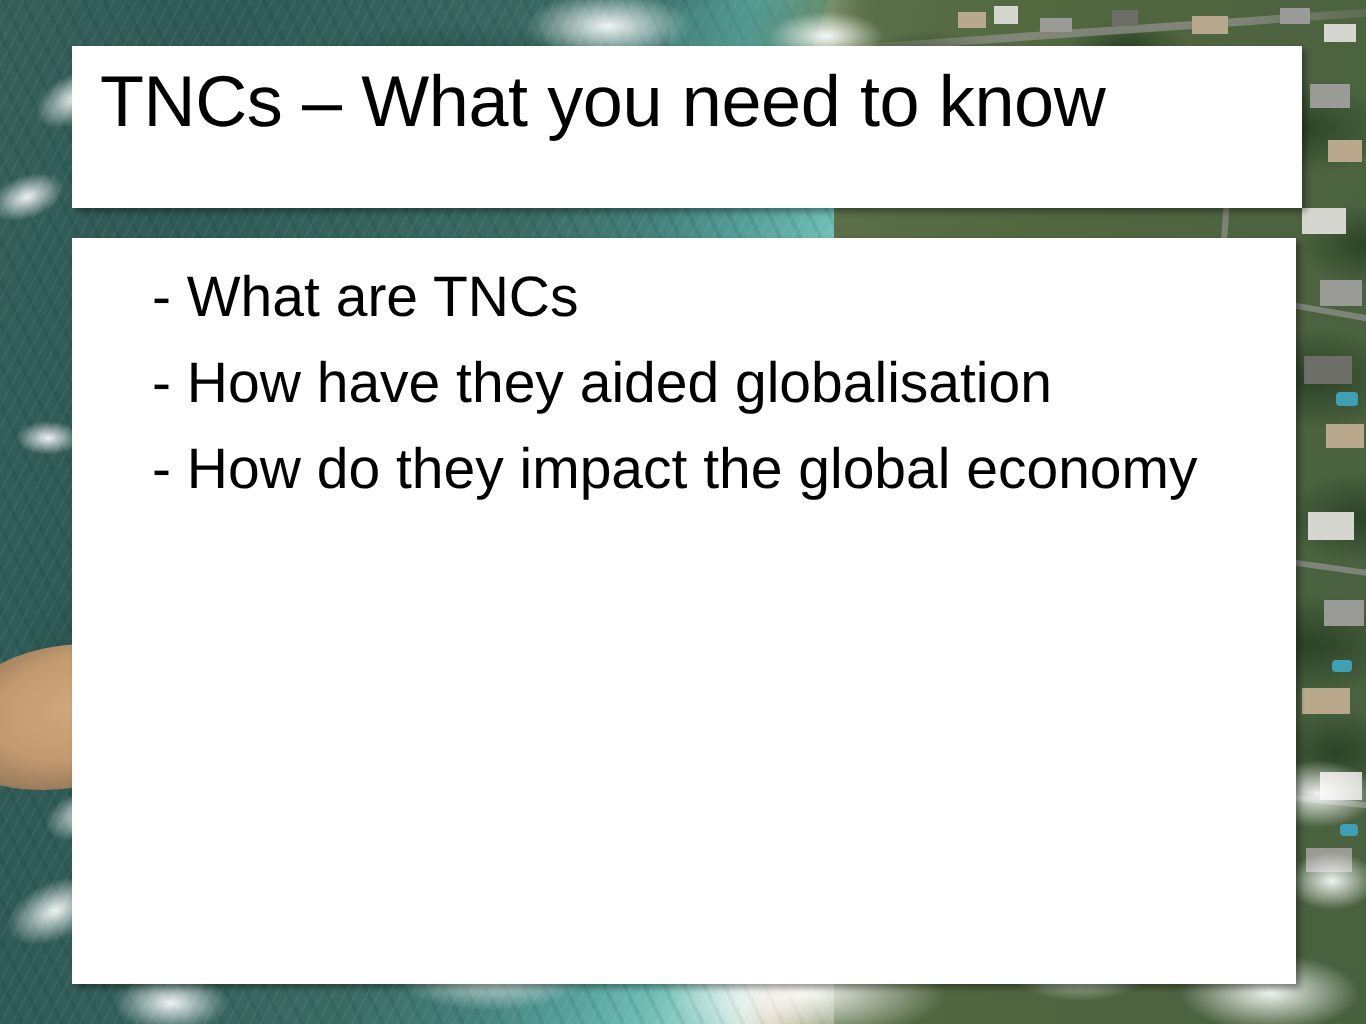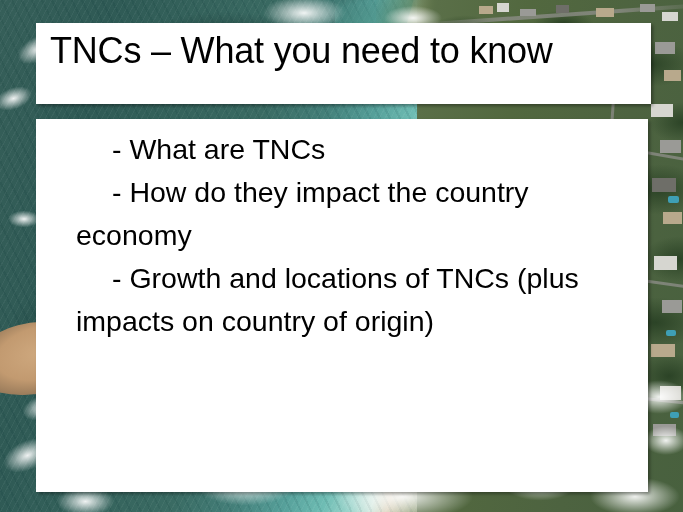--- a/index.html
+++ b/index.html
@@ -187,21 +187,20 @@
   .bullet-mark {
     display: inline-block;
     width: 30px;
     text-align: left;
     padding-left: 2px;
     vertical-align: baseline;
   }
   .sub-line {
     display: block;
     text-indent: 36px;
-    margin-left: 36px;
   }
 </style>
 </head>
 <body>
 
 <div id="slide">
 
   <div id="bg">
     <div class="bg-layer ocean-deep"></div>
     <div class="bg-layer ripples"></div>
@@ -275,19 +274,19 @@
 
   <div class="panel" id="title-panel">
     <div id="title-text">TNCs – What you need to know</div>
   </div>
 
   <div class="panel" id="body-panel">
     <div id="body-text">
 
 
       <div class="sub-line">- What are TNCs</div>
-      <div class="sub-line">- How do they impact the country economy</div>
-      <div class="sub-line">- Growth and locations of TNCs (plus impacts on country of origin)</div>
+      <div class="sub-line">- How have they aided globalisation</div>
+      <div class="sub-line">- How do they impact the global economy</div>
 
     </div>
   </div>
 
 </div>
 
 </body></html>

